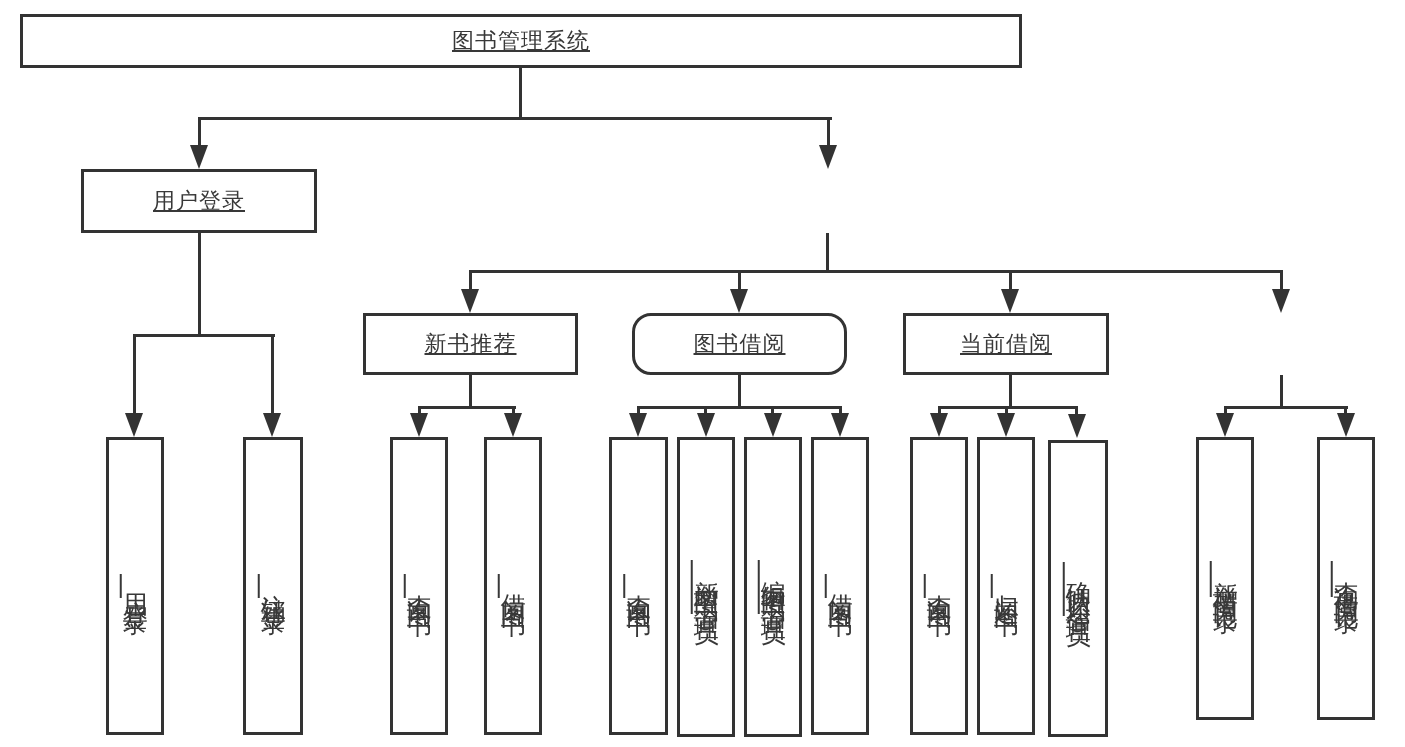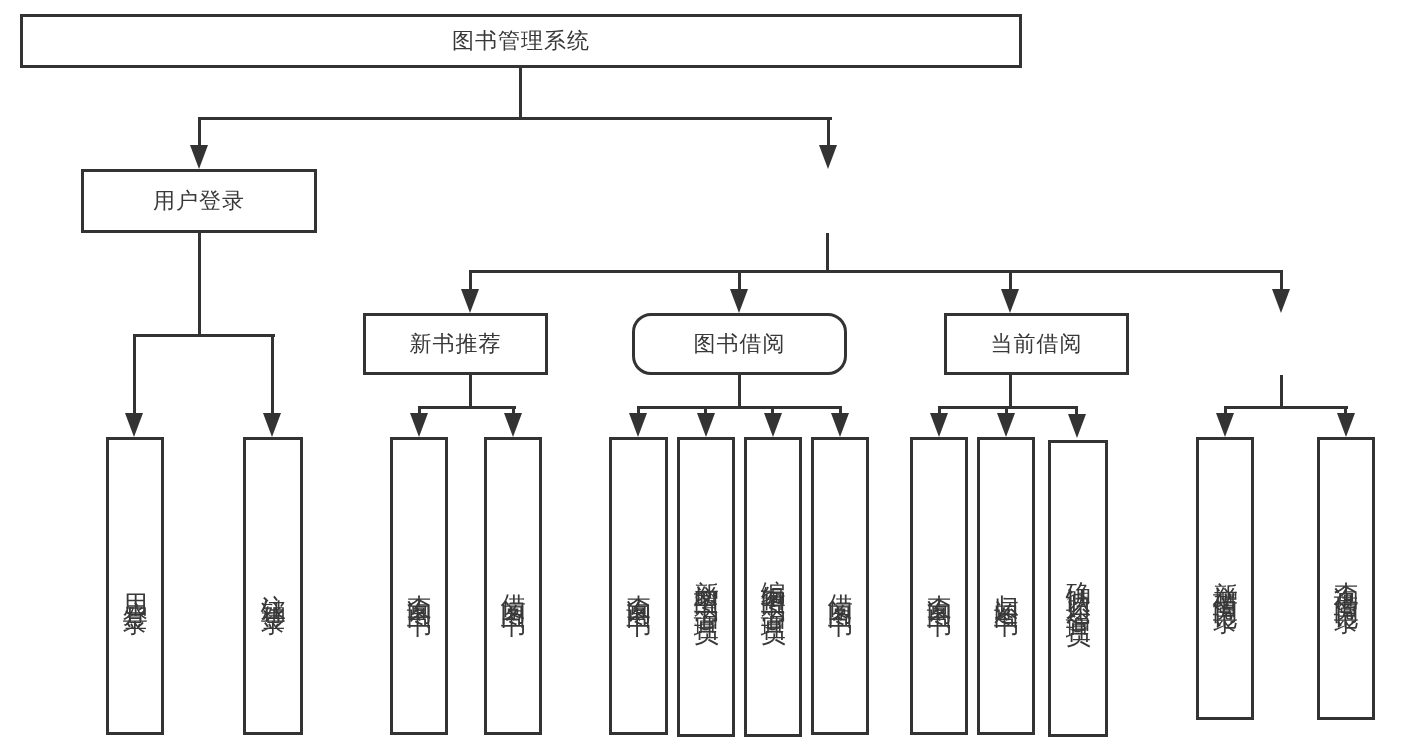--- a/index.html
+++ b/index.html
@@ -2,21 +2,21 @@
 <html><head>
 <meta charset="utf-8">
 <style>
   html,body{margin:0;padding:0;background:#ffffff;}
   .canvas{
     position:relative;width:1405px;height:747px;background:#ffffff;overflow:hidden;
     font-family:"DejaVu Sans","Liberation Sans",sans-serif;
   }
   .node{
     position:absolute;box-sizing:border-box;border:3px solid #333333;background:#ffffff;
-    display:flex;align-items:center;justify-content:center;color:#383838;
+    display:flex;align-items:center;justify-content:center;color:#383838;text-decoration:underline;
   }
   .hlabel{font-size:22px;letter-spacing:1px;white-space:nowrap;}
   .vtext{
     writing-mode:vertical-rl;text-orientation:mixed;
     font-size:25px;letter-spacing:6px;line-height:1.1;white-space:nowrap;color:#383838;
   }
   .line{position:absolute;background:#333333;}
   .arrow{
     position:absolute;width:0;height:0;
     border-left:9px solid transparent;border-right:9px solid transparent;
@@ -34,29 +34,29 @@
 
   <div class="node" style="left:20px;top:14px;width:1002px;height:54px;">
     <span class="hlabel">图书管理系统</span>
   </div>
 
   <div class="node" style="left:81px;top:169px;width:236px;height:64px;">
     <span class="hlabel">用户登录</span>
   </div>
 
 
-  <div class="node" style="left:363px;top:313px;width:185px;height:62px;text-align:right;">
+  <div class="node" style="left:363px;top:313px;width:215px;height:62px;text-align:right;">
     <span class="hlabel">新书推荐</span>
   </div>
 
   <div class="node" style="left:632px;top:313px;width:215px;height:62px;border-radius:19px;">
     <span class="hlabel">图书借阅</span>
   </div>
 
-  <div class="node" style="left:903px;top:313px;width:185px;height:62px;margin-left:41px;">
+  <div class="node" style="left:903px;top:313px;width:206px;height:62px;">
     <span class="hlabel">当前借阅</span>
   </div>
 
 
   <div class="node" style="left:106px;top:437px;width:58px;height:298px;">
     <span class="vtext">用户登录</span>
   </div>
   <div class="node" style="left:243px;top:437px;width:60px;height:298px;">
     <span class="vtext">注销登录</span>
   </div>

